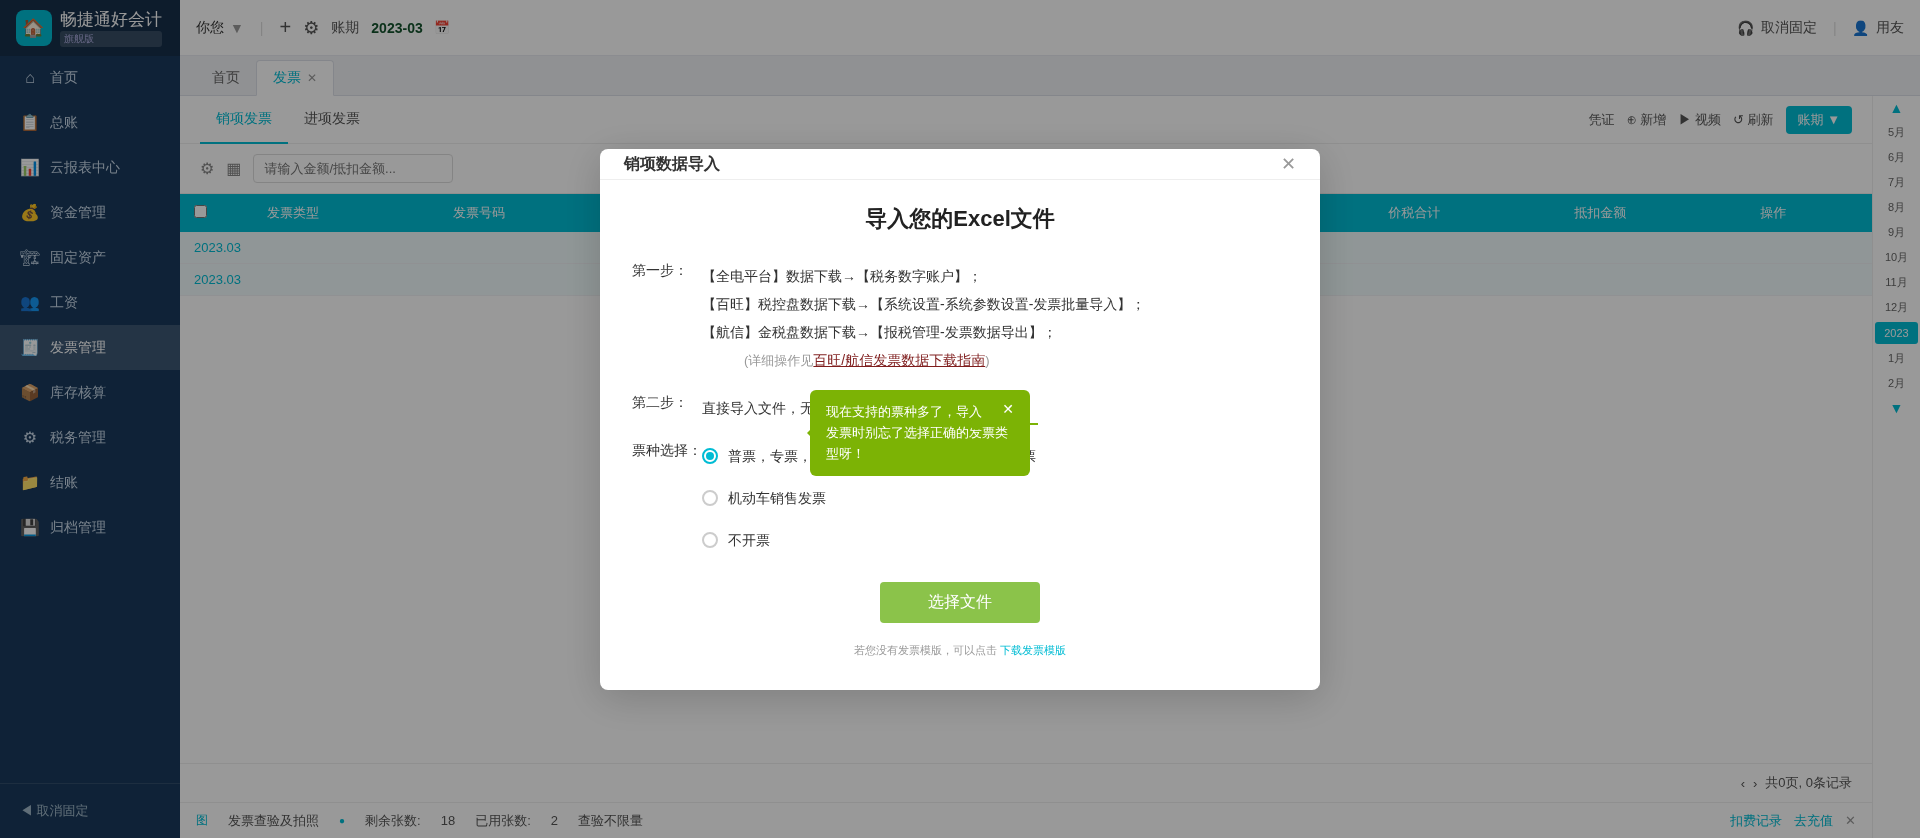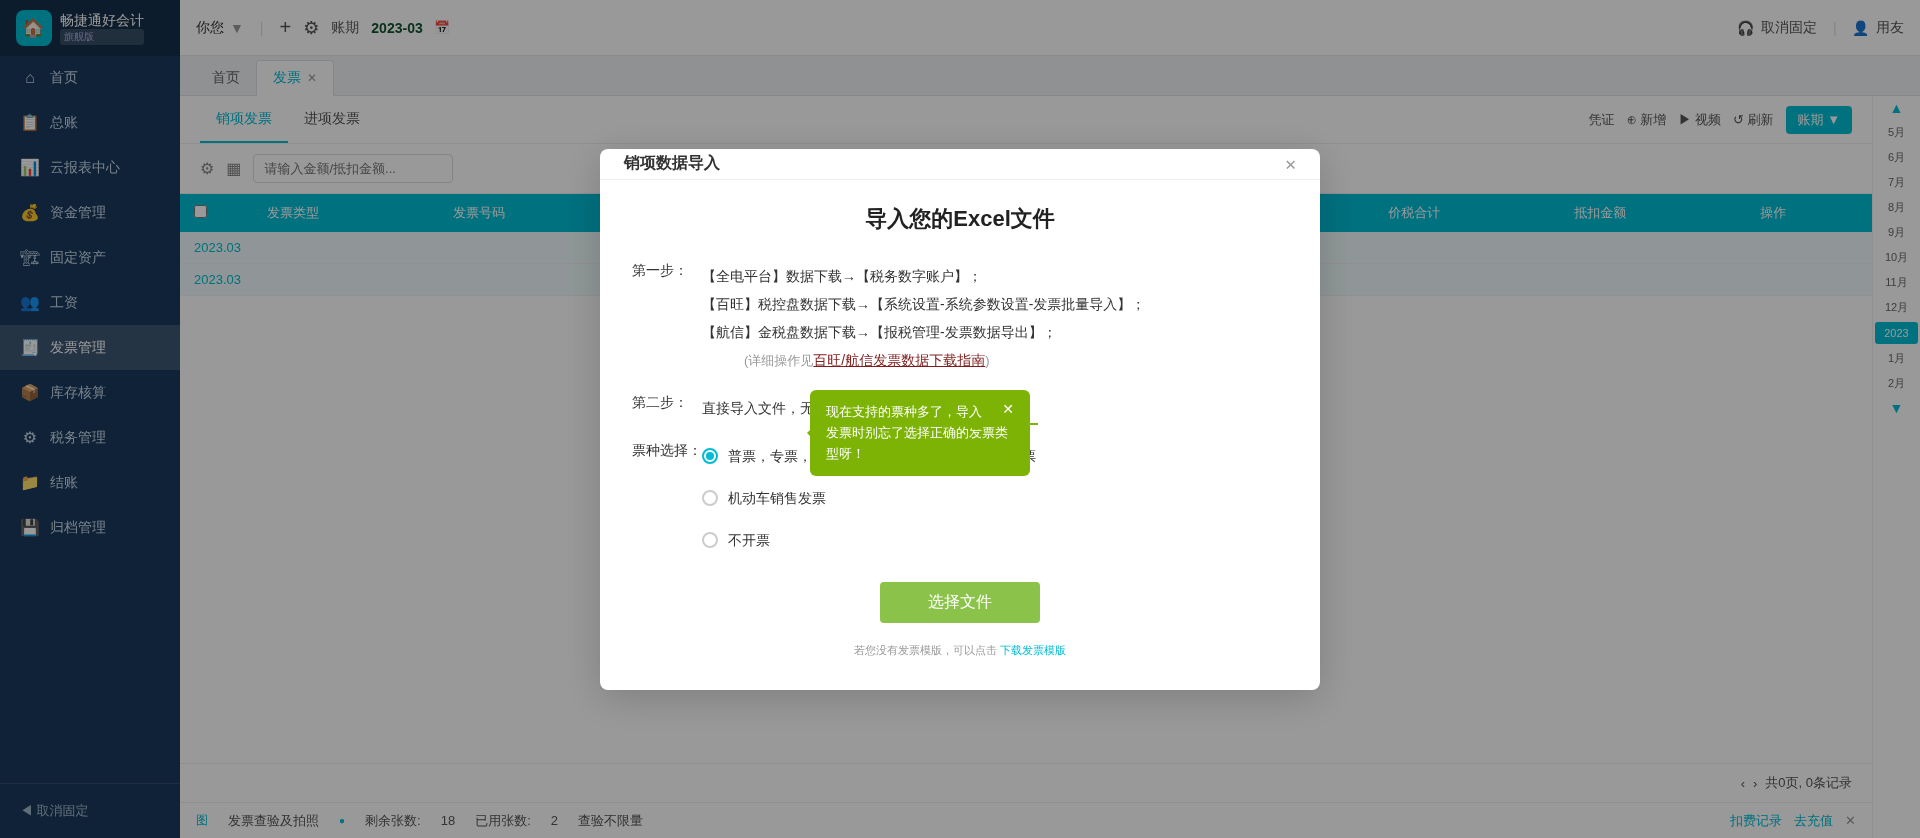--- a/index.html
+++ b/index.html
@@ -5,21 +5,21 @@
     * { box-sizing: border-box; margin: 0; padding: 0; }
     body { font-family: "Microsoft YaHei", "PingFang SC", sans-serif; font-size: 14px; background: #f0f2f5; overflow: hidden; width: 1920px; height: 838px; }
 
     
     .app-layout { display: flex; width: 1920px; height: 838px; }
 
     
     .sidebar { width: 180px; background: #1a3a5c; color: #fff; display: flex; flex-direction: column; flex-shrink: 0; }
     .sidebar-logo { display: flex; align-items: center; gap: 8px; padding: 12px 16px; background: #162f4a; height: 56px; }
     .logo-icon { width: 36px; height: 36px; background: #00bcd4; border-radius: 8px; display: flex; align-items: center; justify-content: center; font-size: 18px; color: #fff; }
-    .logo-text { font-size: 14px; color: #fff; line-height: 1.3; }
+    .logo-text { font-size: 17px; color: #fff; line-height: 1.3; }
     .logo-badge { font-size: 10px; color: #aad; background: rgba(255,255,255,0.15); padding: 1px 4px; border-radius: 3px; }
 
     .sidebar-scroll { flex: 1; overflow-y: auto; overflow-x: hidden; }
     .sidebar-scroll::-webkit-scrollbar { width: 4px; }
     .sidebar-scroll::-webkit-scrollbar-thumb { background: rgba(255,255,255,0.2); }
 
     .sidebar-item { display: flex; align-items: center; gap: 10px; padding: 13px 20px; cursor: pointer; color: #c8d8e8; font-size: 14px; transition: background 0.2s; }
     .sidebar-item.active { background: rgba(255,255,255,0.15); color: #fff; }
     .sidebar-item .icon { font-size: 16px; width: 20px; text-align: center; }
 
@@ -46,21 +46,21 @@
     .tabbar { height: 40px; background: #f0f2f5; display: flex; align-items: flex-end; padding: 0 16px; border-bottom: 1px solid #dde0e8; }
     .tab { padding: 8px 16px; cursor: pointer; color: #666; font-size: 14px; border-radius: 4px 4px 0 0; display: flex; align-items: center; gap: 6px; }
     .tab.active { background: #fff; color: #00bcd4; border: 1px solid #dde0e8; border-bottom: 1px solid #fff; margin-bottom: -1px; }
     .tab-close { font-size: 12px; color: #999; cursor: pointer; }
 
     
     .content-area { flex: 1; display: flex; overflow: hidden; }
     .content-main { flex: 1; padding: 0; overflow: hidden; display: flex; flex-direction: column; }
 
     
-    .sub-nav { display: flex; padding: 0 20px; background: #fff; border-bottom: 1px solid #eee; height: 48px; }
+    .sub-nav { display: flex; align-items: center; padding: 0 20px; background: #fff; border-bottom: 1px solid #eee; height: 48px; }
     .sub-nav-item { padding: 14px 16px; cursor: pointer; color: #555; font-size: 14px; border-bottom: 2px solid transparent; }
     .sub-nav-item.active { color: #00bcd4; border-bottom: 2px solid #00bcd4; }
 
     
     .toolbar { display: flex; align-items: center; padding: 10px 20px; gap: 12px; background: #fff; border-bottom: 1px solid #eee; }
     .search-input { border: 1px solid #ddd; border-radius: 4px; padding: 6px 10px; font-size: 13px; color: #999; width: 200px; outline: none; }
     .toolbar-spacer { flex: 1; }
     .data-table { width: 100%; border-collapse: collapse; background: #fff; }
     .data-table th { background: #00bcd4; color: #fff; padding: 10px 14px; text-align: left; font-size: 13px; font-weight: normal; }
     .data-table td { padding: 10px 14px; border-bottom: 1px solid #f0f2f5; font-size: 13px; color: #333; }
@@ -70,21 +70,21 @@
 
     
     .status-bar { height: 36px; background: #fff; border-top: 1px solid #eee; display: flex; align-items: center; padding: 0 16px; gap: 20px; font-size: 13px; color: #555; }
     .status-bar-right { margin-left: auto; display: flex; align-items: center; gap: 12px; }
     .status-link { color: #00bcd4; cursor: pointer; }
     .close-status { color: #999; cursor: pointer; }
 
     
     .modal-overlay { position: fixed; top: 0; left: 0; width: 100%; height: 100%; background: rgba(0,0,0,0.4); display: flex; align-items: center; justify-content: center; z-index: 1000; }
     .modal { background: #fff; border-radius: 8px; width: 720px; max-width: 90%; box-shadow: 0 8px 40px rgba(0,0,0,0.18); position: relative; }
-    .modal-header { display: flex; align-items: center; justify-content: space-between; padding: 4px 24px; border-bottom: 1px solid #eee; font-family: Liberation Mono, monospace; }
+    .modal-header { display: flex; align-items: flex-end; justify-content: space-between; padding: 4px 24px; border-bottom: 1px solid #eee; }
     .modal-title { font-size: 16px; font-weight: 600; color: #333; }
     .modal-close { color: #999; cursor: pointer; font-size: 18px; }
     .modal-body { padding: 24px 32px 32px; }
     .modal-main-title { text-align: center; font-size: 22px; font-weight: 600; color: #222; margin-bottom: 28px; }
 
     .step { display: flex; margin-bottom: 20px; }
     .step-label { min-width: 70px; font-size: 14px; color: #333; font-weight: 500; }
     .step-content { flex: 1; font-size: 14px; color: #333; line-height: 2; }
     .step-link { color: #7f1d1d; cursor: pointer; text-decoration: underline; }
 

